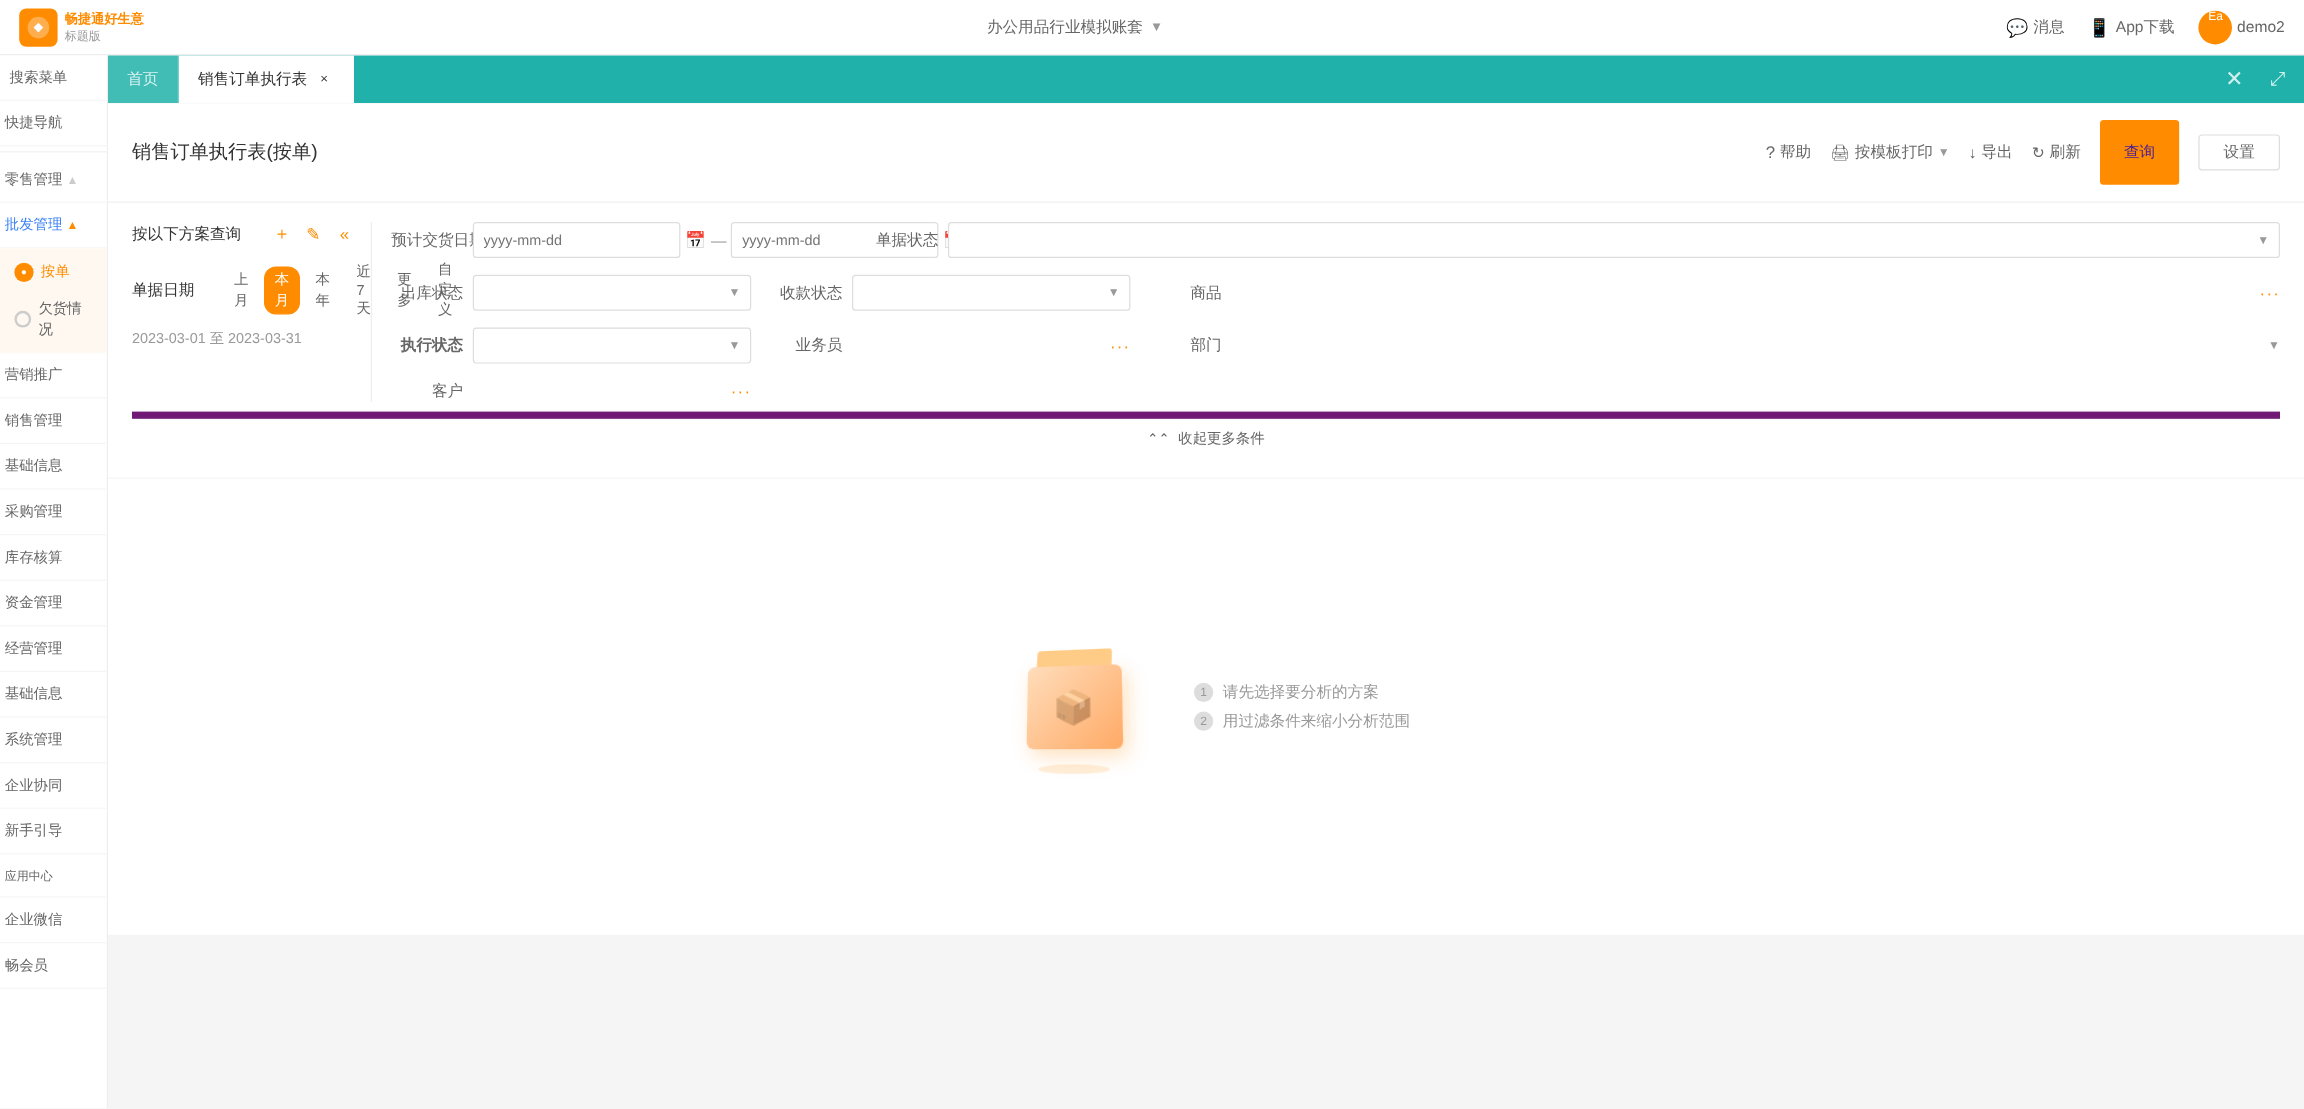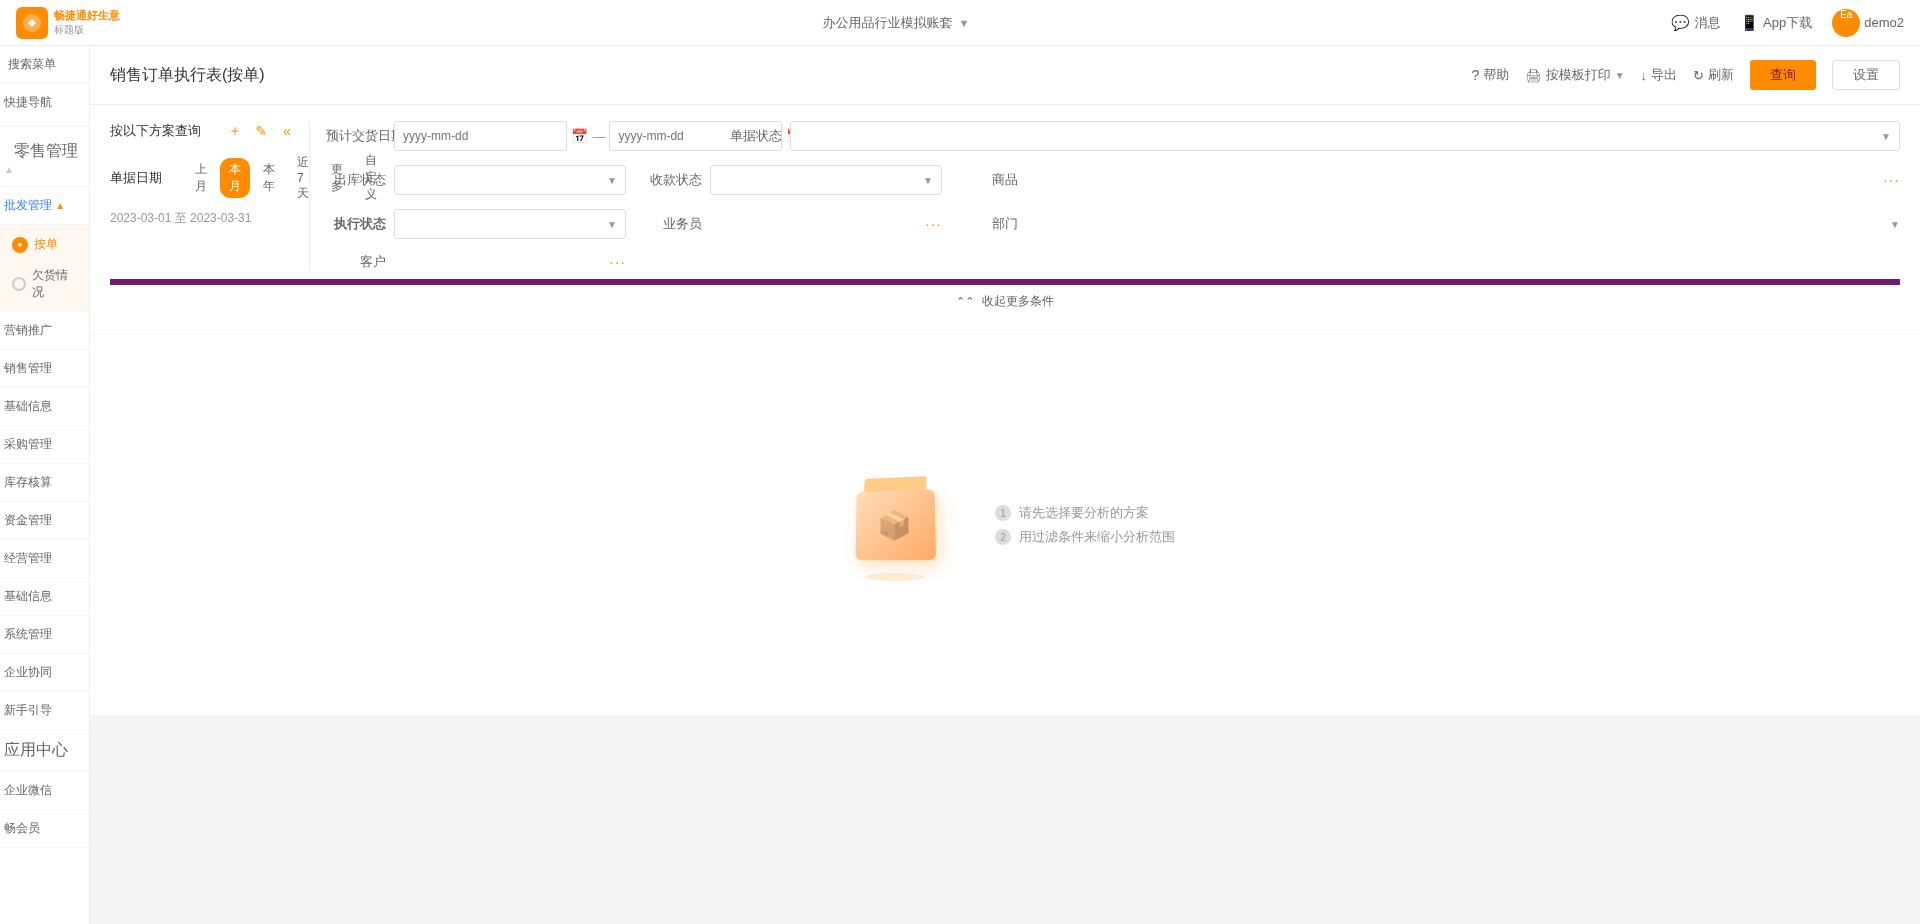--- a/index.html
+++ b/index.html
@@ -212,24 +212,24 @@
       text-align: center;
       padding: 8px 0;
       color: #666;
       font-size: 12px;
       cursor: pointer;
       border-top: 6px solid #701a75;
       margin-top: 8px;
     }
     .btn-search {
       background: #ff8c00;
-      color: #7f1d1d;
+      color: #4c1d95;
       border: none;
       border-radius: 3px;
-      padding: 6px 20px;
+      padding: 18px 20px;
       font-size: 13px;
       cursor: pointer;
       white-space: nowrap;
     }
     .btn-settings {
       background: #fff;
       color: #666;
       border: 1px solid #ddd;
       border-radius: 3px;
       padding: 5px 20px;
@@ -318,21 +318,21 @@
   <div class="sidebar">
     <div class="sidebar-item" style="font-size:12px;padding:10px 8px;color:#666;">
       <span>搜索菜单</span>
     </div>
     <div class="sidebar-item" style="font-size:12px;color:#666;">
       <span>快捷导航</span>
     </div>
     <div class="nav-divider"></div>
 
     <div class="sidebar-item">
-      <span style="font-size:16px;margin-left:10px;">零售管理</span>
+      <span style="font-size:12px;">零售管理</span>
       <span style="font-size:10px;color:#ccc;"> ▲</span>
     </div>
     <div class="sidebar-item" style="color:#ff8c00;">
       <span style="font-size:12px;color:#3b82f6;">批发管理</span>
       <span style="font-size:10px;color:#ff8c00;"> ▲</span>
     </div>
 
     <div class="sub-nav">
       <div class="sub-nav-item active">
         <div class="sub-nav-circle" style="font-size:8px;">●</div>
@@ -371,32 +371,45 @@
     <div class="sidebar-item">
       <span style="font-size:12px;">系统管理</span>
     </div>
     <div class="sidebar-item">
       <span style="font-size:12px;">企业协同</span>
     </div>
     <div class="sidebar-item">
       <span style="font-size:12px;">新手引导</span>
     </div>
     <div class="sidebar-item">
-      <span style="font-size:16px;">应用中心</span>
+      <span style="font-size:10px;">应用中心</span>
     </div>
     <div class="sidebar-item">
       <span style="font-size:12px;">企业微信</span>
     </div>
     <div class="sidebar-item">
       <span style="font-size:12px;">畅会员</span>
     </div>
   </div>
 
   <div class="content-area">
 
+    <div class="tab-bar">
+      <div class="tab-item home">
+        <span>首页</span>
+      </div>
+      <div class="tab-item active">
+        <span>销售订单执行表</span>
+        <span class="tab-close">×</span>
+      </div>
+      <div class="tab-bar-actions">
+        <span class="tab-bar-btn" style="color:rgba(255,255,255,0.8);font-size:18px;">✕</span>
+        <span class="tab-bar-btn" style="color:rgba(255,255,255,0.8);font-size:16px;">⤢</span>
+      </div>
+    </div>
 
     <div class="page-content">
 
       <div class="page-title-bar">
         <div class="page-title">销售订单执行表(按单)</div>
         <div class="page-title-actions">
           <div class="title-action-btn">
             <span style="font-size:14px;color:#666;">?</span>
             <span>帮助</span>
           </div>

